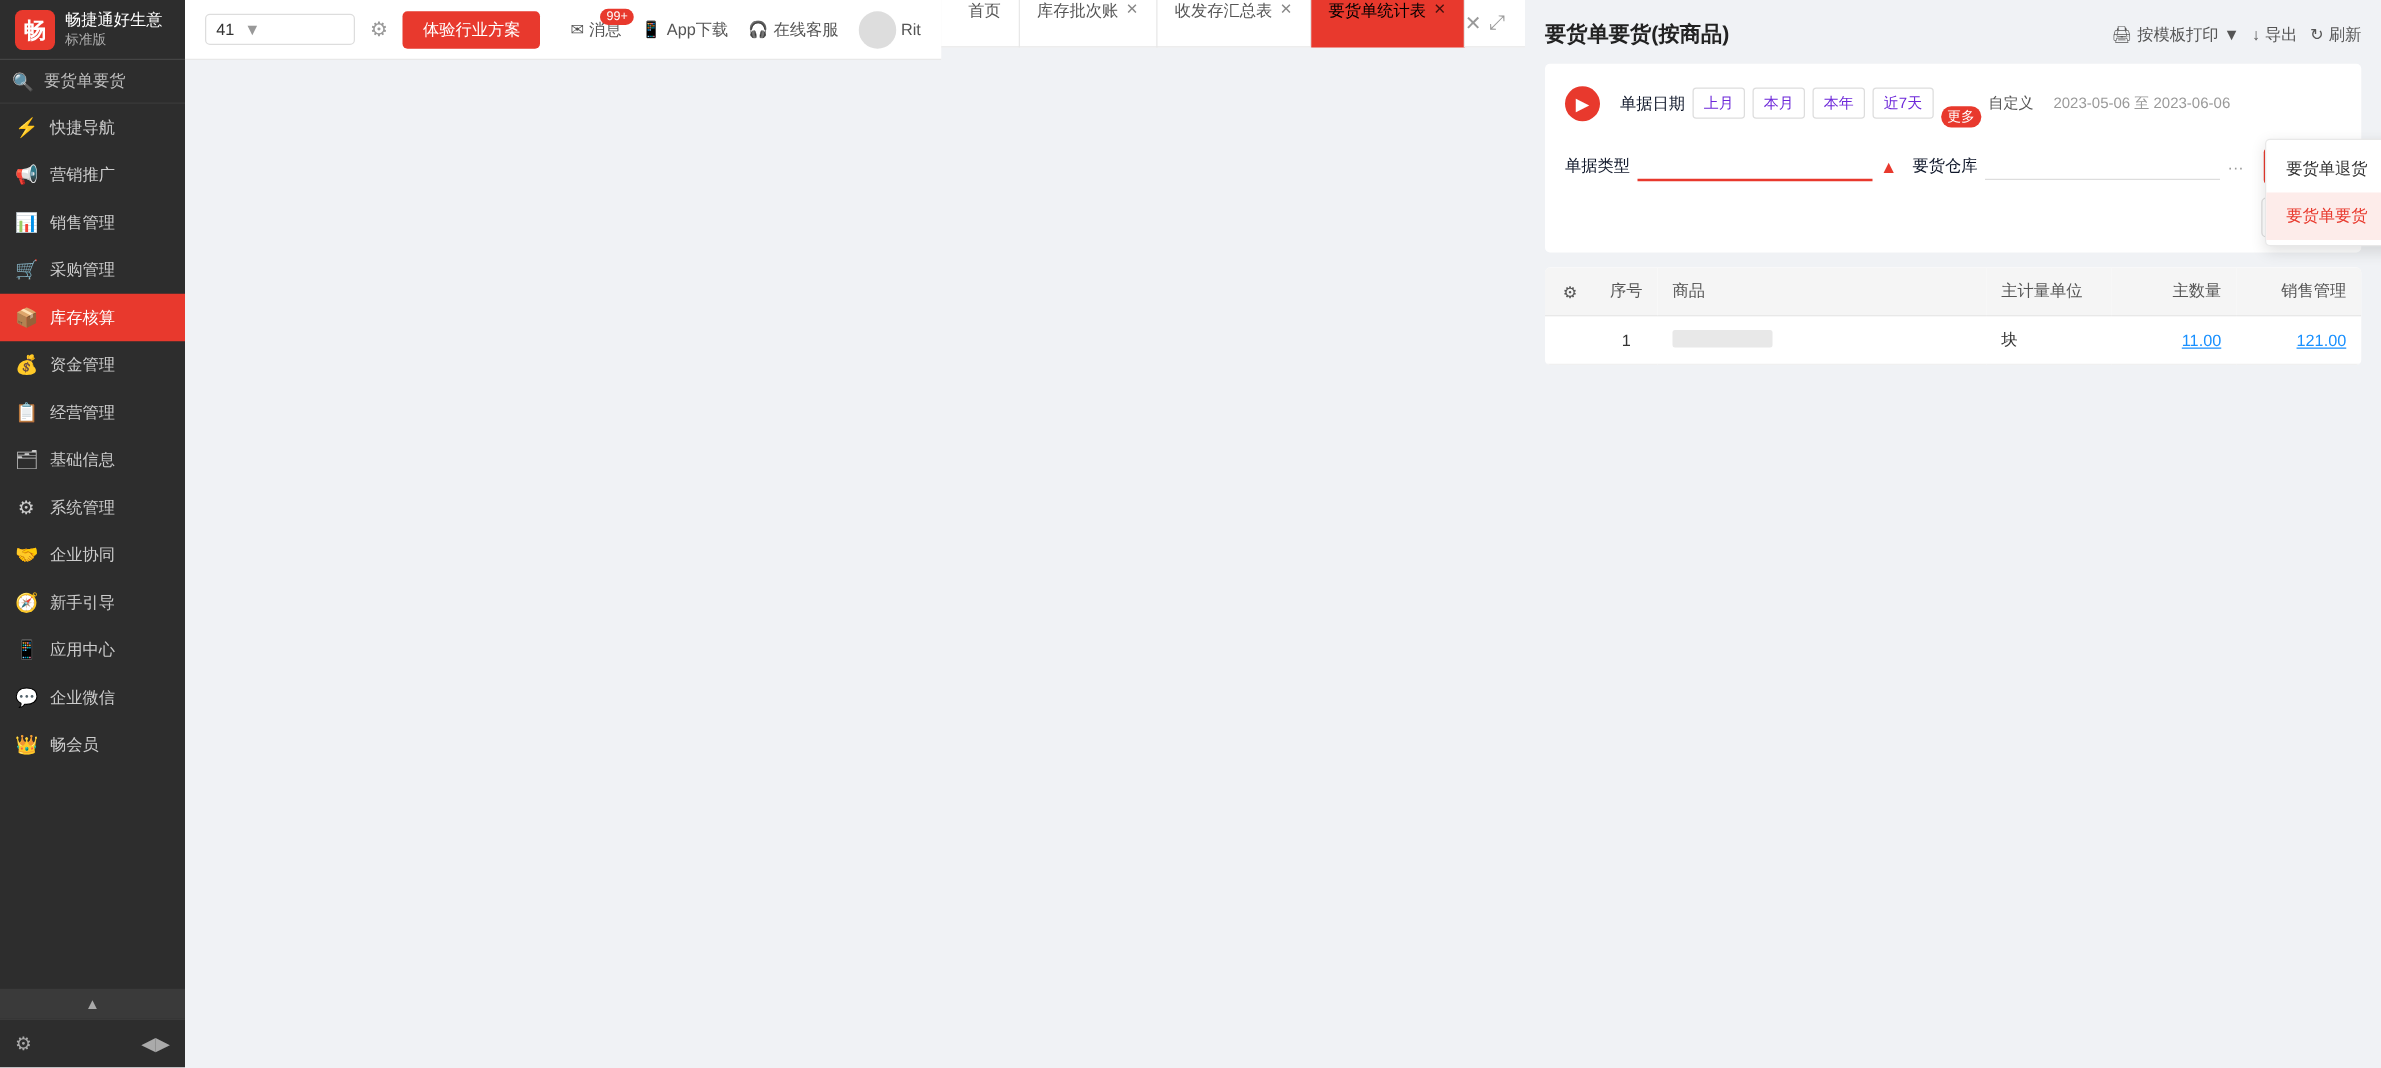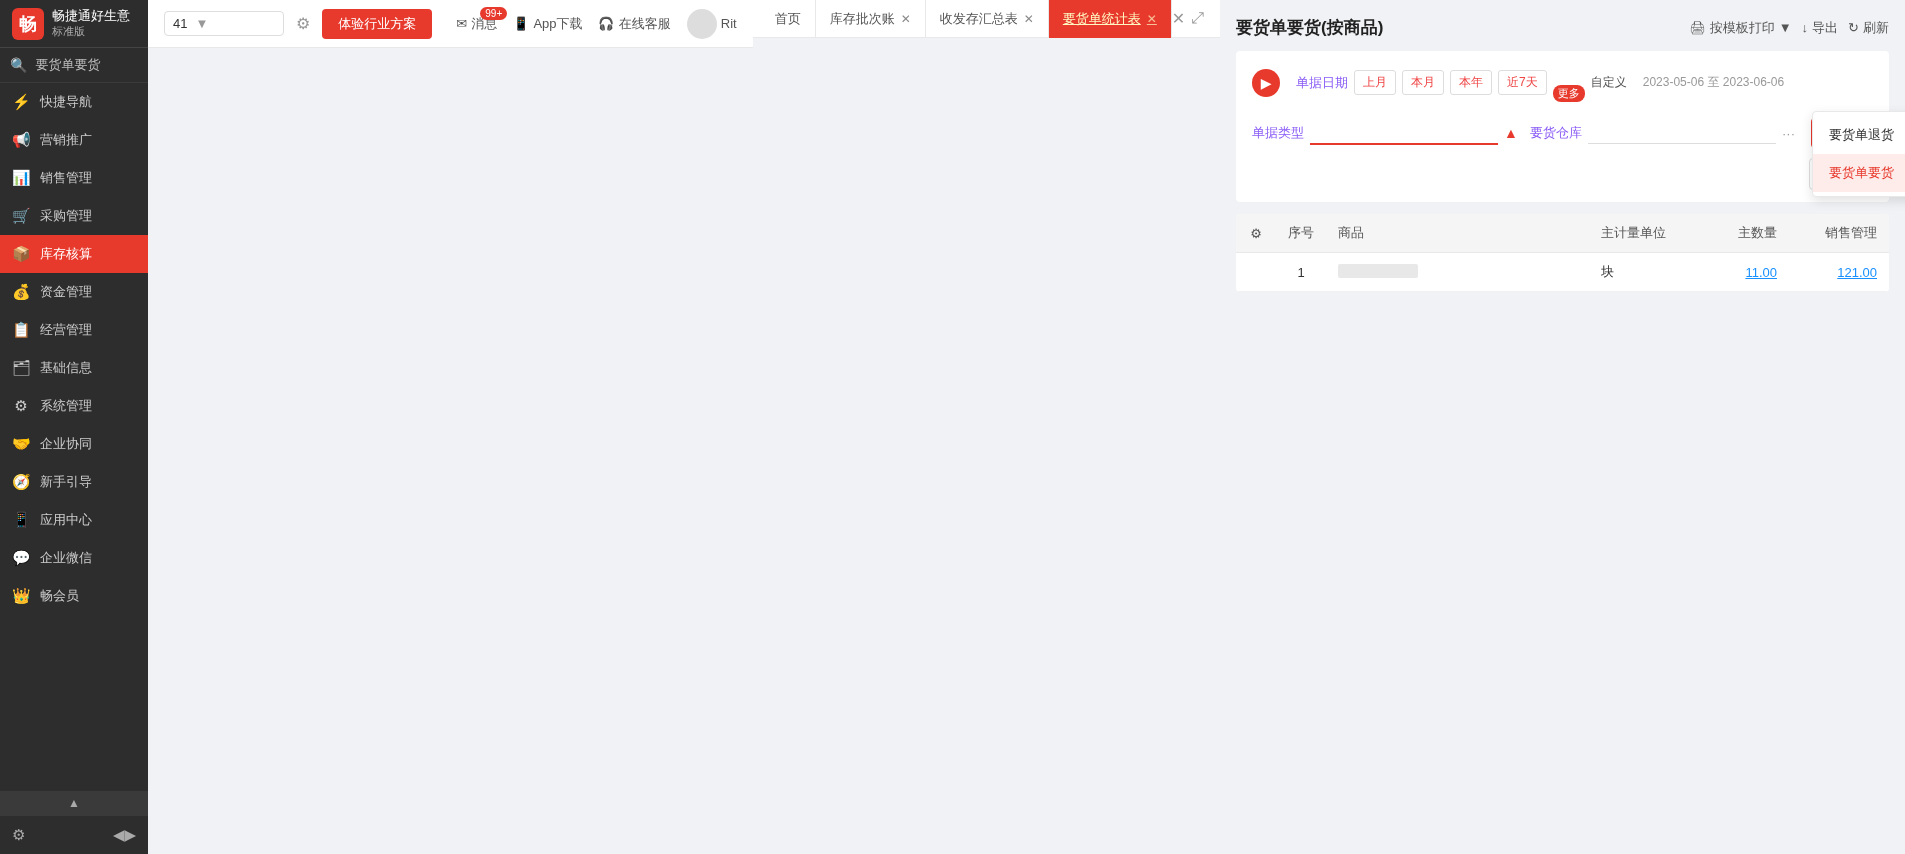--- a/index.html
+++ b/index.html
@@ -154,33 +154,31 @@
       height: 38px;
       display: flex;
       align-items: center;
       border-bottom: 1px solid #e8e8e8;
       padding: 0 8px;
       flex-shrink: 0;
     }
     .tab {
       height: 38px;
       display: flex;
-      align-items: center;
       padding: 0 14px;
       font-size: 13px;
       cursor: pointer;
       color: #555;
       border-right: 1px solid #e8e8e8;
       white-space: nowrap;
       gap: 6px;
     }
     .tab.active {
       background: #e8392d;
-      color: #fef9c3;
-      text-decoration: underline;
+      color: #000000;
     }
     .tab-close {
       font-size: 12px;
       color: inherit;
       opacity: 0.7;
       cursor: pointer;
     }
     .tabbar-spacer { flex: 1; }
     .tabbar-window-btns { display: flex; gap: 6px; padding-right: 8px; }
     .win-btn { font-size: 16px; color: #999; cursor: pointer; }
@@ -238,29 +236,29 @@
       color: #fff;
       cursor: pointer;
       font-size: 14px;
       flex-shrink: 0;
     }
     .filter-group {
       display: flex;
       align-items: center;
       gap: 6px;
     }
-    .filter-label { color: #8b5cf6; font-size: 13px; white-space: nowrap; }
+    .filter-label { color: #0f172a; font-size: 13px; white-space: nowrap; }
     .date-btn {
       padding: 3px 8px;
       border: 1px solid #ddd;
       border-radius: 3px;
       background: #fff;
       cursor: pointer;
       font-size: 12px;
-      color: #ef4444;
+      color: #6d28d9;
     }
     .date-badge {
       background: #e8392d;
       color: #fff;
       font-size: 11px;
       padding: 1px 5px;
       border-radius: 8px;
       cursor: pointer;
       margin-top: 22px;
     }

